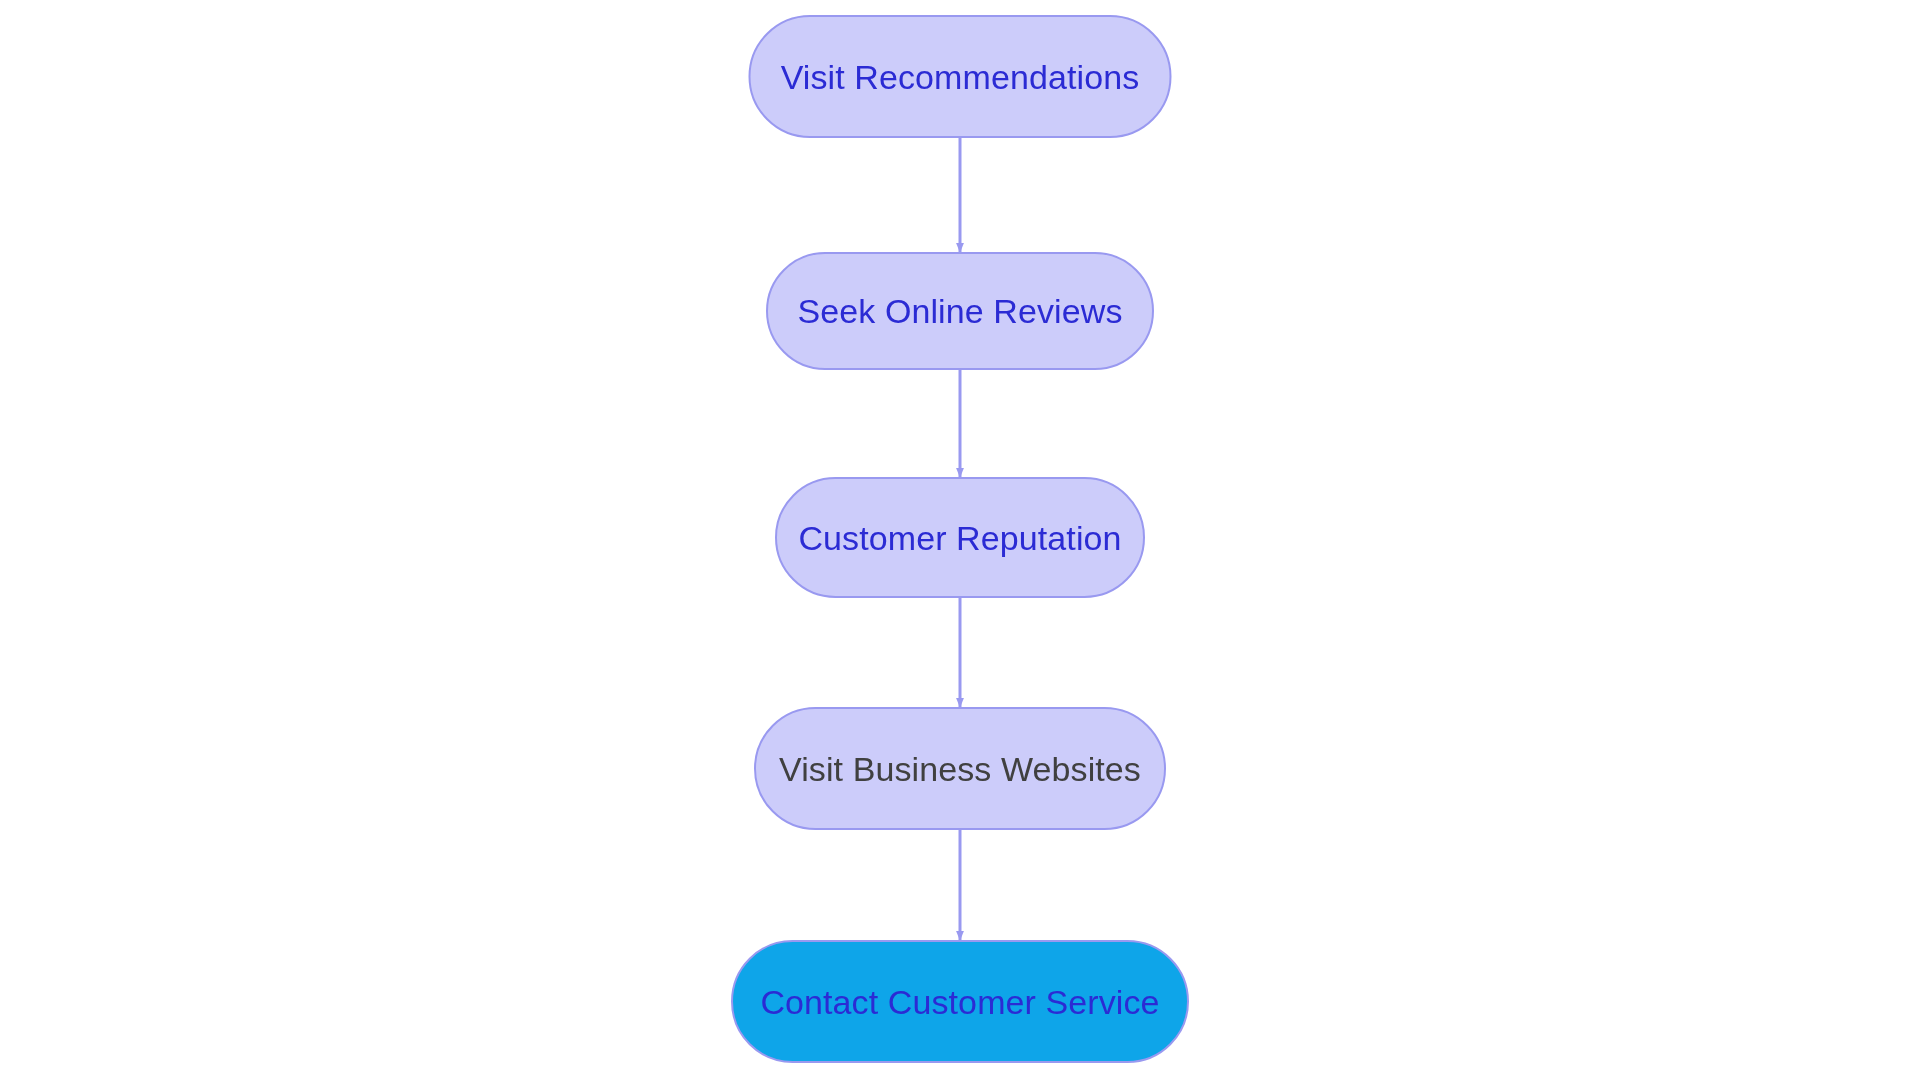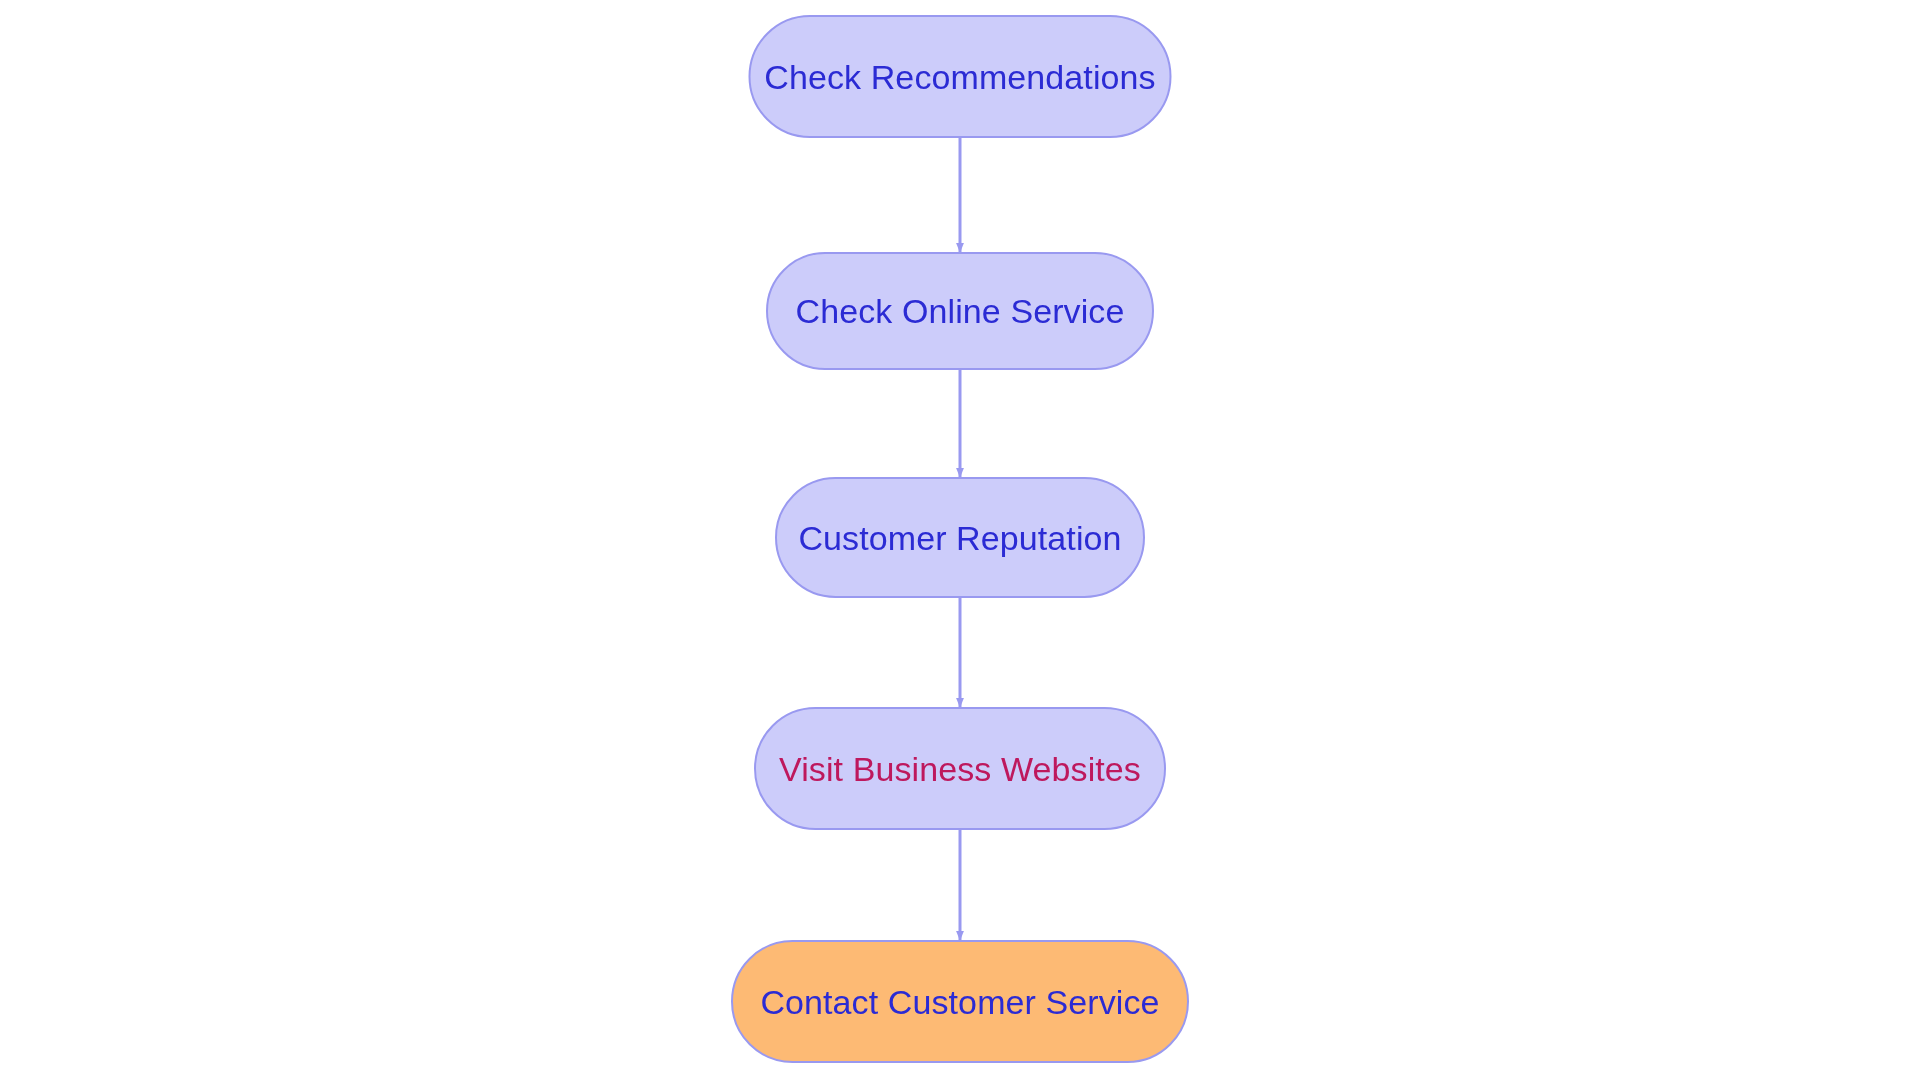--- a/index.html
+++ b/index.html
@@ -63,29 +63,29 @@
     <g id="edge-group">
         <line x1="960" y1="138" x2="960" y2="252" stroke="#9999f0" stroke-width="3" marker-end="url(#arrowhead)"></line>
         <line x1="960" y1="370" x2="960" y2="477" stroke="#9999f0" stroke-width="3" marker-end="url(#arrowhead)"></line>
         <line x1="960" y1="598" x2="960" y2="707" stroke="#9999f0" stroke-width="3" marker-end="url(#arrowhead)"></line>
         <line x1="960" y1="830" x2="960" y2="940" stroke="#9999f0" stroke-width="3" marker-end="url(#arrowhead)"></line>
       </g>
   </svg>
 
   <div id="node-group">
       <div class="flow-node" style="left: 960px; top: 15px; width: 423px; height: 123px; background: rgb(204, 204, 250); border-color: rgb(153, 153, 240);">
-        <span class="flow-node-label" style="color: rgb(43, 43, 212); font-size: 34px;">Check Recommendations</span>
+        <span class="flow-node-label" style="color: rgb(43, 43, 212); font-size: 34px;">Visit Recommendations</span>
       </div>
       <div class="flow-node" style="left: 960px; top: 252px; width: 388px; height: 118px; background: rgb(204, 204, 250); border-color: rgb(153, 153, 240);">
-        <span class="flow-node-label" style="color: rgb(43, 43, 212); font-size: 34px;">Check Online Service</span>
+        <span class="flow-node-label" style="color: rgb(43, 43, 212); font-size: 34px;">Seek Online Reviews</span>
       </div>
       <div class="flow-node" style="left: 960px; top: 477px; width: 370px; height: 121px; background: rgb(204, 204, 250); border-color: rgb(153, 153, 240);">
         <span class="flow-node-label" style="color: rgb(43, 43, 212); font-size: 34px;">Customer Reputation</span>
       </div>
       <div class="flow-node" style="left: 960px; top: 707px; width: 412px; height: 123px; background: rgb(204, 204, 250); border-color: rgb(153, 153, 240);">
-        <span class="flow-node-label" style="color: #be185d; font-size: 34px;">Visit Business Websites</span>
+        <span class="flow-node-label" style="color: #404040; font-size: 34px;">Visit Business Websites</span>
       </div>
-      <div class="flow-node" style="left: 960px; top: 940px; width: 458px; height: 123px; background: #fdba74; border-color: rgb(153, 153, 240);">
+      <div class="flow-node" style="left: 960px; top: 940px; width: 458px; height: 123px; background: #0ea5e9; border-color: rgb(153, 153, 240);">
         <span class="flow-node-label" style="color: rgb(43, 43, 212); font-size: 34px;">Contact Customer Service</span>
       </div>
     </div>
 
 </div>
 
 </body></html>

